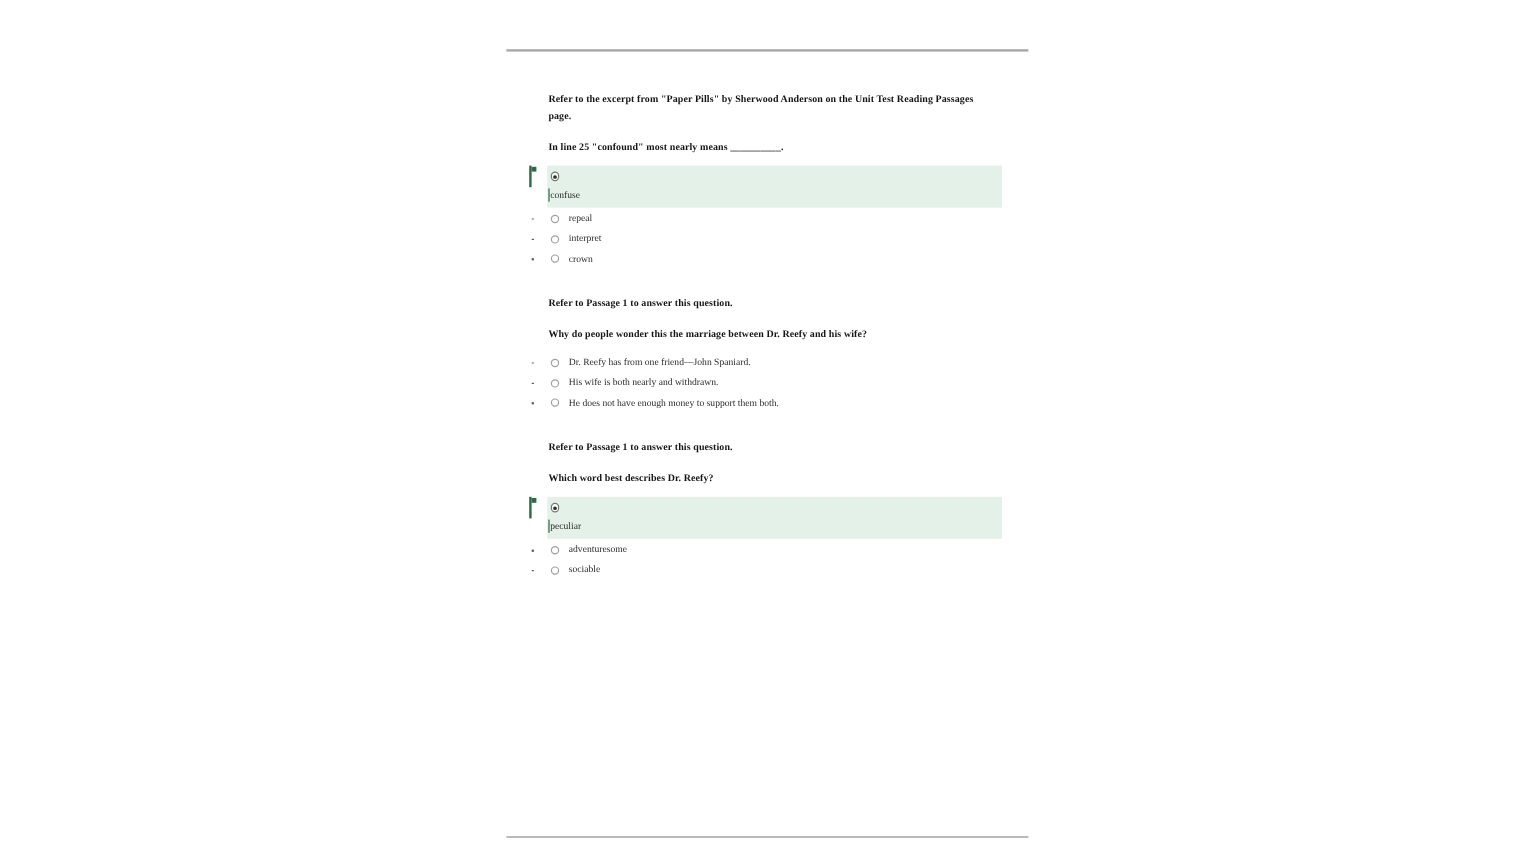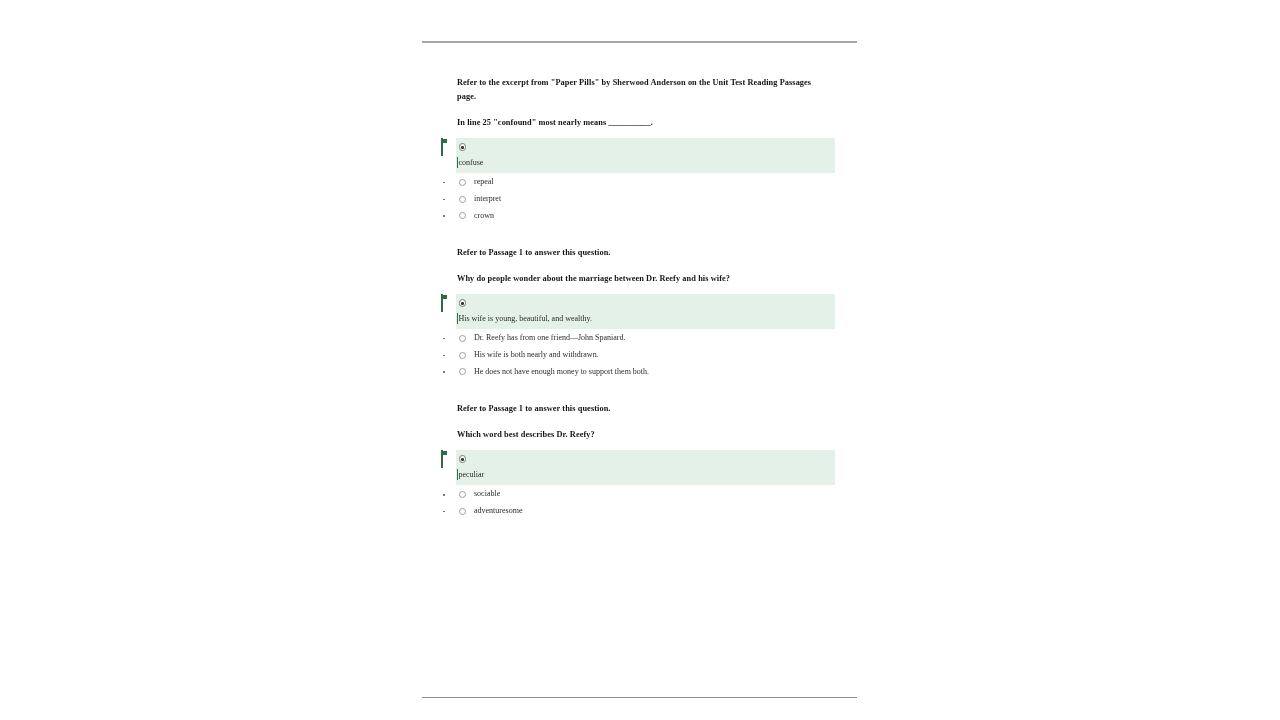--- a/index.html
+++ b/index.html
@@ -236,33 +236,23 @@
           <div class="bullet"></div>
           <div class="radio"></div>
           <div class="opt-label">crown</div>
         </div>
 
       </div>
     </div>
 
     <div class="qblock">
       <div class="prompt">Refer to Passage 1 to answer this question.</div>
-      <div class="question">Why do people wonder about the marriage between Dr. Reefy and his wife?</div>
+      <div class="question">Why do people wonder this the marriage between Dr. Reefy and his wife?</div>
       <div class="options">
 
-        <div class="opt selected">
-          <div class="band"></div>
-          <div class="flag">
-            <div class="pole"></div>
-              <div class="fly"></div>
-          </div>
-          <div class="radio-sel"></div>
-          <div class="caret"></div>
-          <div class="opt-label-sel">His wife is young, beautiful, and wealthy.</div>
-        </div>
 
         <div class="opt">
           <div class="bullet"></div>
           <div class="radio"></div>
           <div class="opt-label">Dr. Reefy has from one friend—John Spaniard.</div>
         </div>
 
         <div class="opt">
           <div class="bullet"></div>
           <div class="radio"></div>
@@ -291,27 +281,27 @@
               <div class="fly"></div>
           </div>
           <div class="radio-sel"></div>
           <div class="caret"></div>
           <div class="opt-label-sel">peculiar</div>
         </div>
 
         <div class="opt">
           <div class="bullet"></div>
           <div class="radio"></div>
+          <div class="opt-label">adventuresome</div>
+        </div>
+
+        <div class="opt">
+          <div class="bullet"></div>
+          <div class="radio"></div>
           <div class="opt-label">sociable</div>
-        </div>
-
-        <div class="opt">
-          <div class="bullet"></div>
-          <div class="radio"></div>
-          <div class="opt-label">adventuresome</div>
         </div>
 
       </div>
     </div>
 
   </div>
 
   <div class="rule-bottom"></div>
 
 </div>

